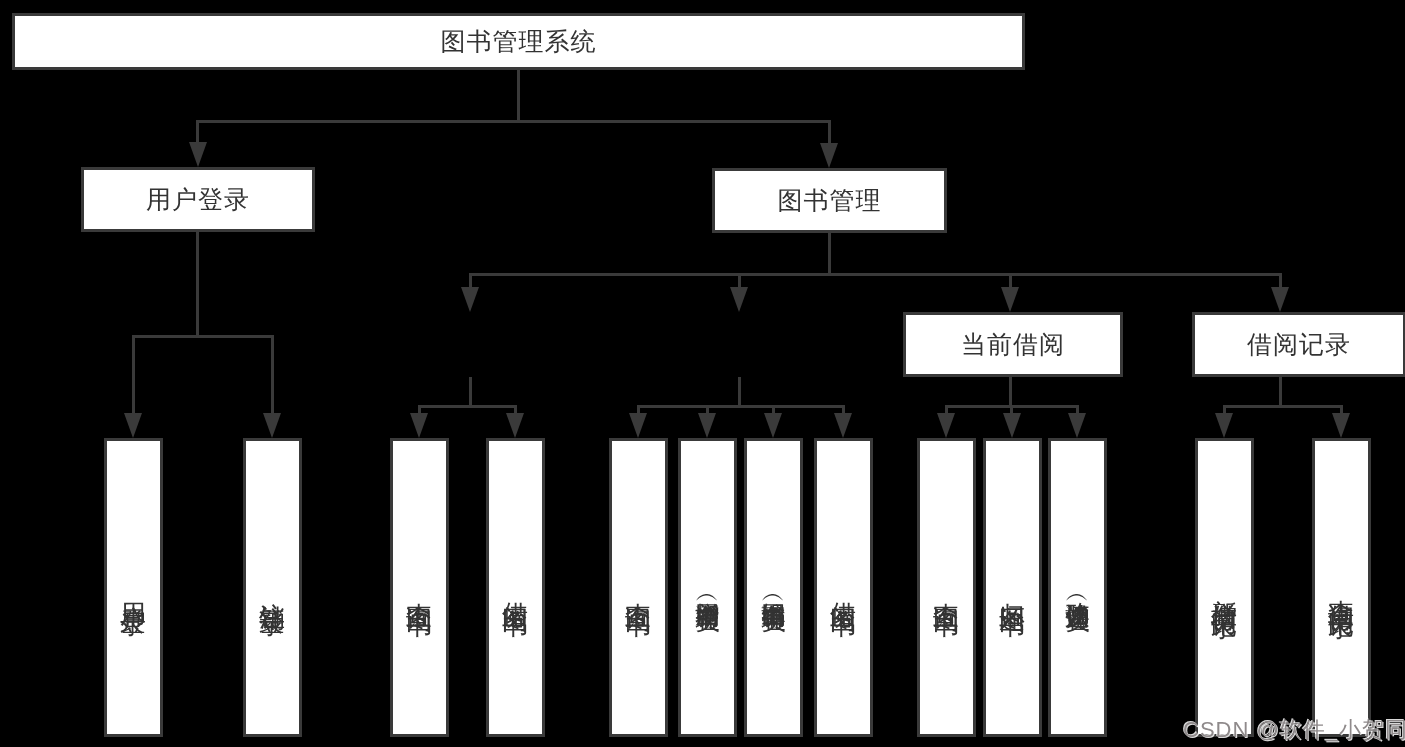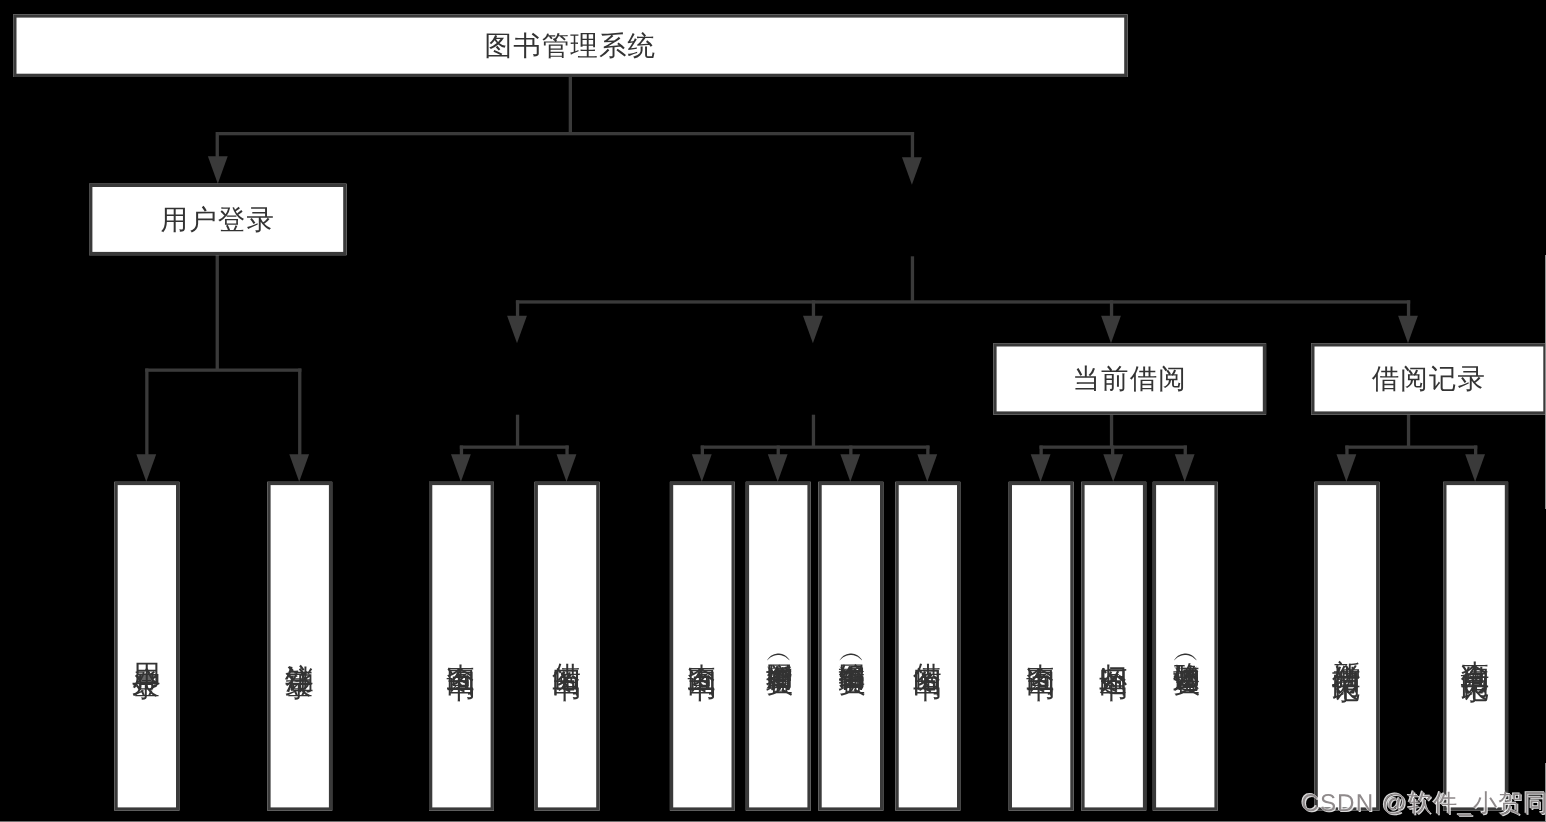--- a/index.html
+++ b/index.html
@@ -127,22 +127,25 @@
   <div class="line" style="left:1340px; top:405px; width:3px; height:14px;"></div>
   <div class="arrow" style="left:1332px; top:413px;"></div>
 
   <div class="node" style="left:12px; top:13px; width:1013px; height:57px;">
     <span>图书管理系统</span>
   </div>
 
   <div class="node" style="left:81px; top:167px; width:234px; height:65px;">
     <span>用户登录</span>
   </div>
+  <div class="node" style="left:712px; top:168px; width:235px; height:65px;">
+    <span>图书管理</span>
+  </div>
 
-  <div class="node" style="left:903px; top:312px; width:248px; height:65px;">
+  <div class="node" style="left:903px; top:312px; width:220px; height:65px;">
     <span>当前借阅</span>
   </div>
   <div class="node" style="left:1173px; top:312px; width:214px; height:65px;margin-left:19px;">
     <span>借阅记录</span>
   </div>
 
   <div class="node vnode" style="left:104px;">
     <span>用户登录</span>
   </div>
   <div class="node vnode" style="left:243px;">

